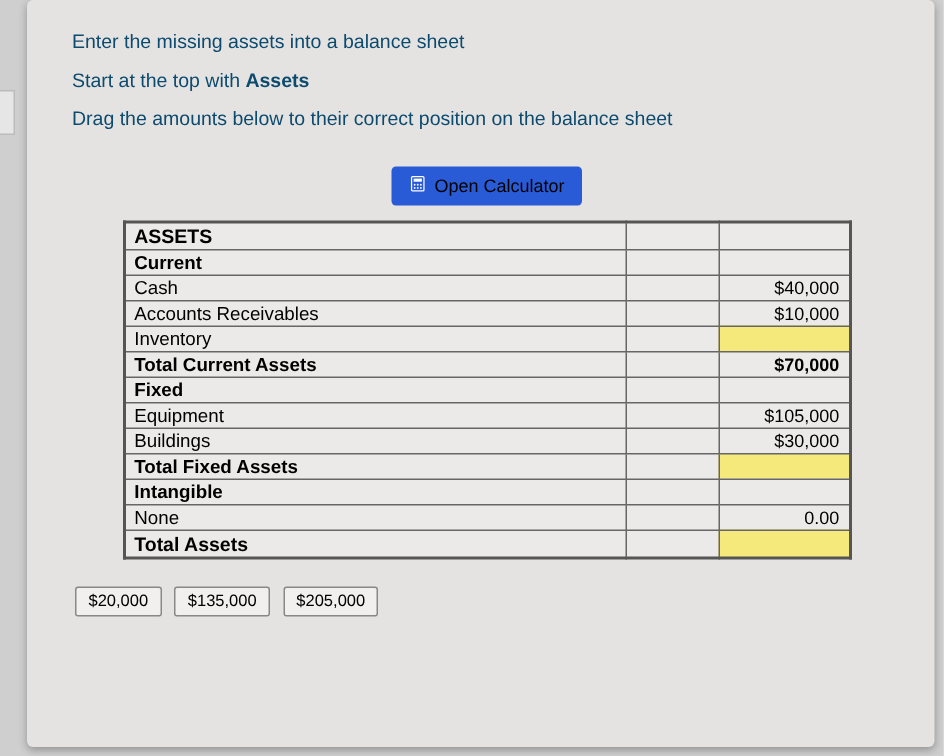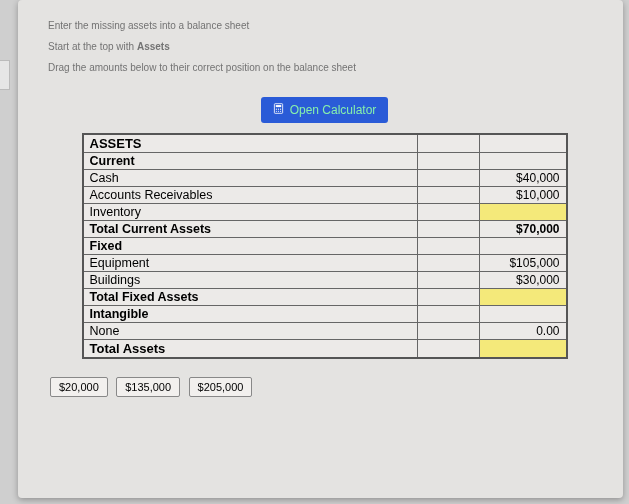--- a/index.html
+++ b/index.html
@@ -23,27 +23,27 @@
     padding: 18px 22px 12px 30px;
   }
   .sidebar-stub {
     position: absolute;
     left: 0; top: 60px;
     width: 10px; height: 30px;
     background: #e6e6e6;
     border: 1px solid #bbb;
     border-left: none;
   }
-  .instructions { font-size: 10px; color: #737373; line-height: 1.5; }
+  .instructions { font-size: 13px; color: #0c4a6e; line-height: 1.5; }
   .instructions p { margin-bottom: 6px; }
   .instructions b { font-weight: bold; }
   .calc-row { text-align: center; margin: 22px 0 10px; }
   .calc-btn {
     display: inline-flex; align-items: center; gap: 6px;
-    background: #2a5bd7; color: #86efac; border: none;
+    background: #2a5bd7; color: #000000; border: none;
     border-radius: 3px; padding: 6px 12px; font-size: 12px;
     cursor: pointer;
   }
   .calc-btn svg { width: 11px; height: 11px; fill: #fff; }
   .tbl-wrap { display: flex; justify-content: center; }
   table.balance {
     border-collapse: collapse;
     width: 486px;
     font-size: 12.5px;
     background: #eceae8;

